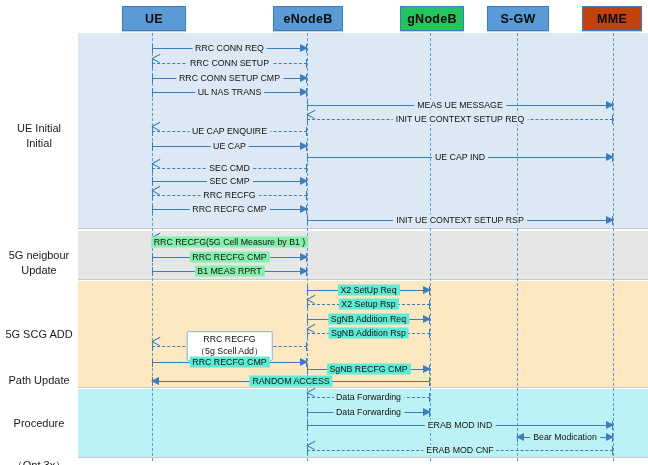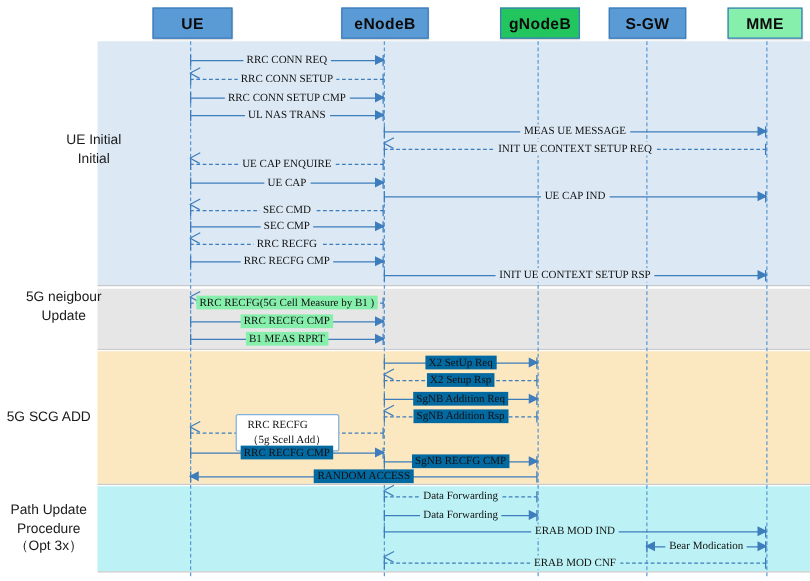--- a/index.html
+++ b/index.html
@@ -65,54 +65,54 @@
   .stub.l{left:0;}
   .stub.r{right:0;}
 
   .msg .label{
     position:absolute;left:50%;transform:translate(-50%,-50%);
     top:0;
     white-space:nowrap;
     font-size:8.8px;color:#111;
     padding:0 3px;
     line-height:1.25;
-    font-family:Liberation Serif, serif;
+    text-align:center;
   }
   .msg .label.two{line-height:1.35;}
   .lbl-bg-blue .label{background:#DCE9F5;}
   .lbl-bg-gray .label{background:#86efac;}
-  .lbl-bg-tan  .label{background:#0369a1;}
+  .lbl-bg-tan  .label{background:#5eead4;}
   .lbl-bg-cyan .label{background:#BCF2F5;}
   .lbl-box .label{background:#ffffff;border:1px solid #7FB2E0;border-radius:2px;padding:2px 9px;}
 </style>
 </head>
 <body>
 
 <div id="canvas">
   <div id="bands">
       <div class="band" style="top: 33px; height: 195px; background: rgb(220, 233, 245);"></div>
       <div class="band-sep" style="top: 228px;"></div>
-      <div class="band-label" style="top: 22px; height: 195px; margin-left: 36px;">
+      <div class="band-label" style="top: 38px; height: 195px;">
         <div>UE  Initial</div>
         <div>Initial</div>
       </div>
       <div class="band" style="top: 231px; height: 48px; background: rgb(230, 230, 230);"></div>
       <div class="band-sep" style="top: 279px;"></div>
-      <div class="band-label" style="top: 222px; height: 48px; margin-left: 12px;">
+      <div class="band-label" style="top: 239px; height: 48px;">
         <div>5G neigbour</div>
         <div>Update</div>
       </div>
       <div class="band" style="top: 281px; height: 106px; background: rgb(251, 231, 192);"></div>
       <div class="band-sep" style="top: 387px;"></div>
       <div class="band-label" style="top: 281px; height: 106px;">
         <div>5G SCG ADD</div>
       </div>
       <div class="band" style="top: 389px; height: 68px; background: rgb(188, 242, 245);"></div>
       <div class="band-sep" style="top: 457px;"></div>
-      <div class="band-label" style="top: 389px; height: 68px;">
+      <div class="band-label" style="top: 389px; height: 68px; gap: 28px;">
         <div>Path Update</div>
         <div>Procedure</div>
         <div>（Opt 3x）</div>
       </div>
     </div>
   <div id="lifelines">
       <div class="lifeline" style="left: 152px; top: 28px; height: 433px;"></div>
       <div class="lifeline" style="left: 307px; top: 28px; height: 433px;"></div>
       <div class="lifeline" style="left: 430px; top: 28px; height: 433px;"></div>
       <div class="lifeline" style="left: 517px; top: 28px; height: 433px;"></div>
@@ -338,17 +338,17 @@
       </div>
       <div class="actor-box" style="left: 273px; width: 68px; top: 6px; height: 23px; background: rgb(91, 155, 213); border-color: rgb(62, 125, 187);">
         <span>eNodeB</span>
       </div>
       <div class="actor-box" style="left: 400px; width: 62px; top: 6px; height: 23px; background: #22c55e; border-color: rgb(62, 125, 187);">
         <span>gNodeB</span>
       </div>
       <div class="actor-box" style="left: 487px; width: 60px; top: 6px; height: 23px; background: rgb(91, 155, 213); border-color: rgb(62, 125, 187);">
         <span>S-GW</span>
       </div>
-      <div class="actor-box" style="left: 582px; width: 58px; top: 6px; height: 23px; background: #86efac; border-color: rgb(62, 125, 187);">
+      <div class="actor-box" style="left: 582px; width: 58px; top: 6px; height: 23px; background: #c2410c; border-color: rgb(62, 125, 187);">
         <span>MME</span>
       </div>
     </div>
 </div>
 
 </body></html>

